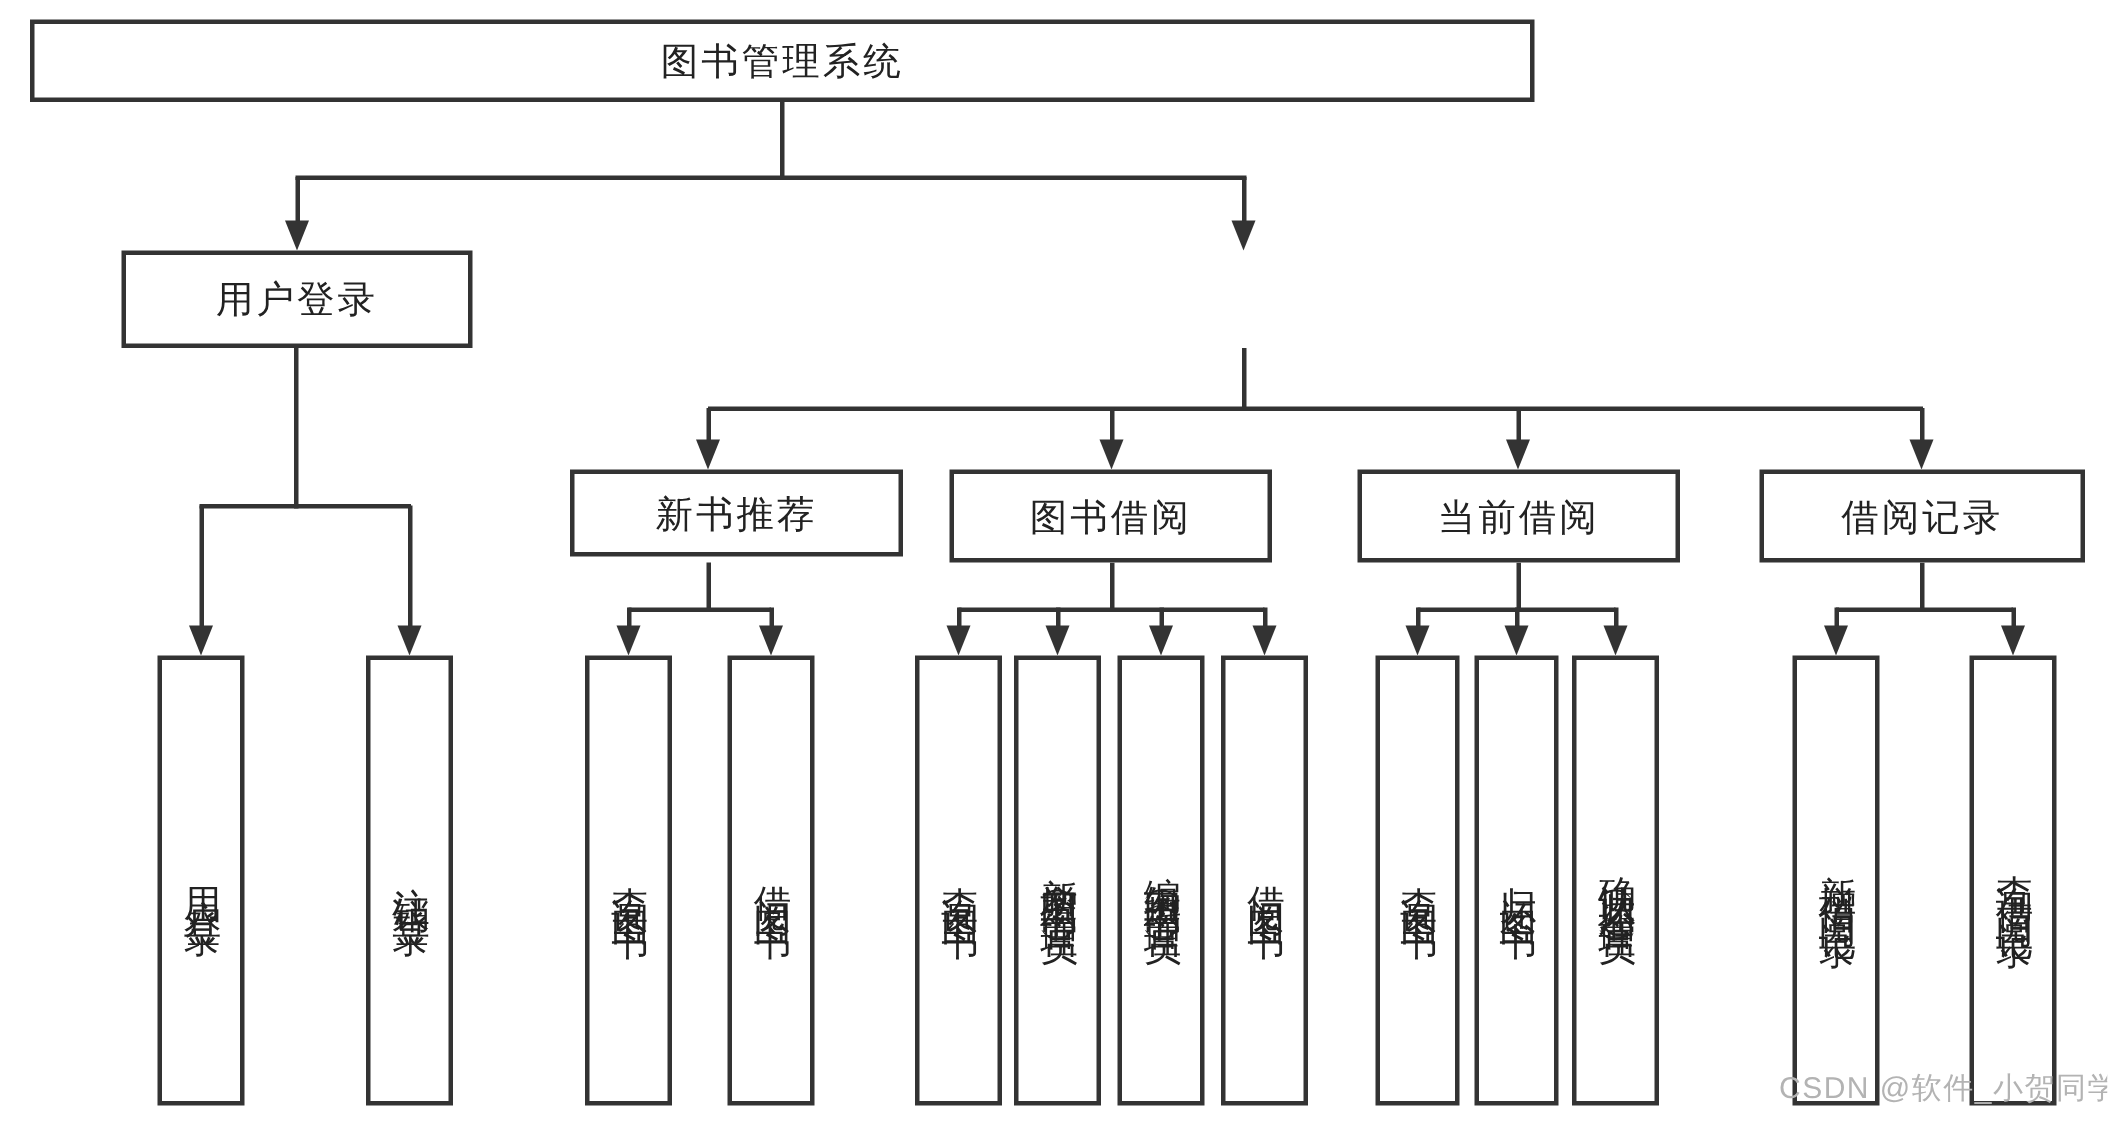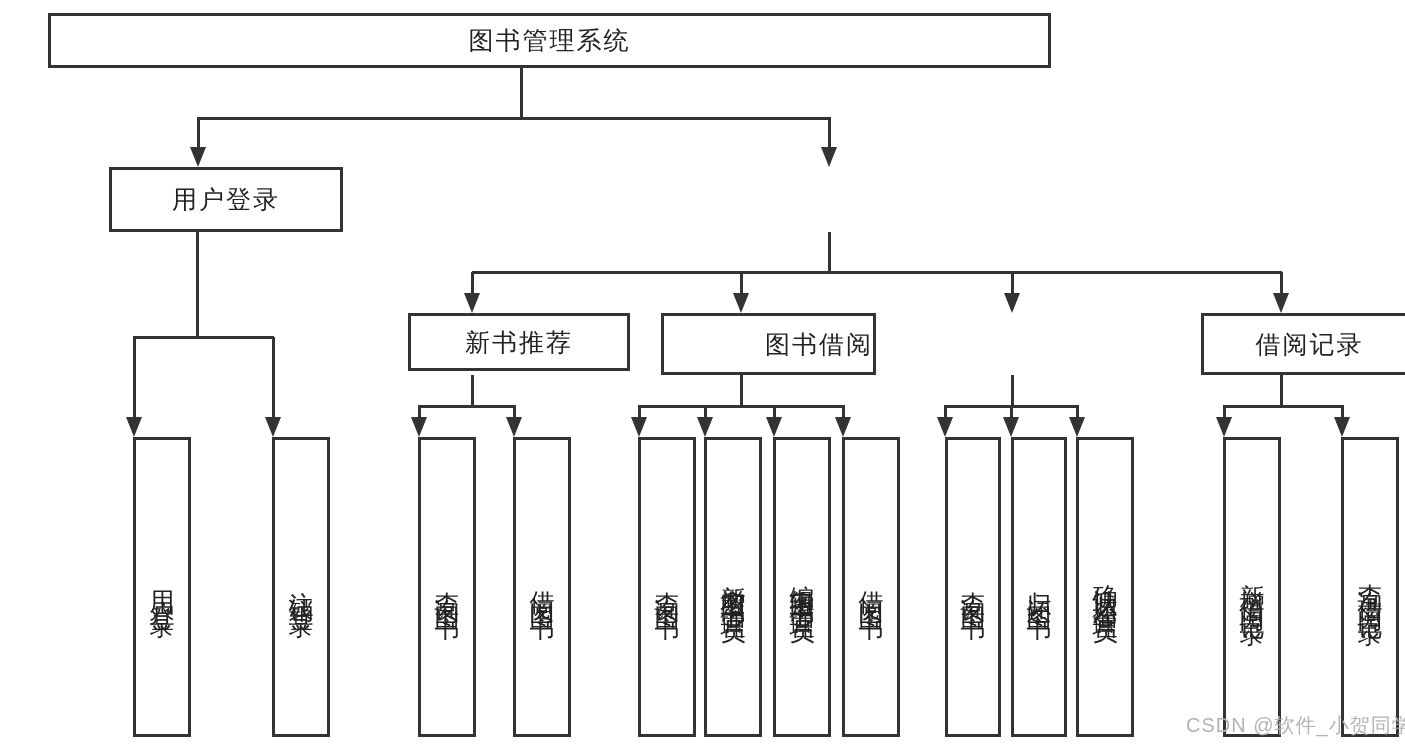--- a/index.html
+++ b/index.html
@@ -3,21 +3,21 @@
 <meta charset="utf-8">
 <style>
   html,body{margin:0;padding:0;background:#ffffff;}
   .stage{
     position:relative;width:1405px;height:747px;background:#ffffff;
     font-family:"Liberation Sans","DejaVu Sans",sans-serif;overflow:hidden;
   }
   .box{
     position:absolute;box-sizing:border-box;background:#ffffff;
     border:3px solid #333333;display:flex;align-items:center;justify-content:center;
-    color:#222222;font-size:25px;letter-spacing:2px;z-index:2;margin-left:28px;
+    color:#222222;font-size:25px;letter-spacing:2px;z-index:2;
   }
   .leaf{letter-spacing:0;}
   .vtext{
     writing-mode:vertical-rl;text-orientation:mixed;
     font-size:25px;letter-spacing:8px;line-height:1;color:#222222;
   }
   .vline{position:absolute;width:3px;background:#333333;z-index:1;}
   .hline{position:absolute;height:3px;background:#333333;z-index:1;}
   .ahead{
     position:absolute;width:0;height:0;z-index:1;
@@ -38,22 +38,25 @@
     <span>图书管理系统</span>
   </div>
 
   <div class="box" style="left:81px;top:167px;width:234px;height:65px;">
     <span>用户登录</span>
   </div>
 
   <div class="box" style="left:380px;top:313px;width:222px;height:58px;">
     <span>新书推荐</span>
   </div>
-  <div class="box" style="left:633px;top:313px;width:215px;height:62px;justify-content:flex-end;">
+  <div class="box" style="left:633px;top:313px;width:215px;height:62px;">
     <span>图书借阅</span>
+  </div>
+  <div class="box" style="left:905px;top:313px;width:215px;height:62px;">
+    <span>当前借阅</span>
   </div>
   <div class="box" style="left:1173px;top:313px;width:217px;height:62px;">
     <span>借阅记录</span>
   </div>
 
   <div class="box leaf" style="left:105px;top:437px;width:58px;height:300px;">
     <span class="vtext">用户登录</span>
   </div>
   <div class="box leaf" style="left:244px;top:437px;width:58px;height:300px;">
     <span class="vtext">注销登录</span>

